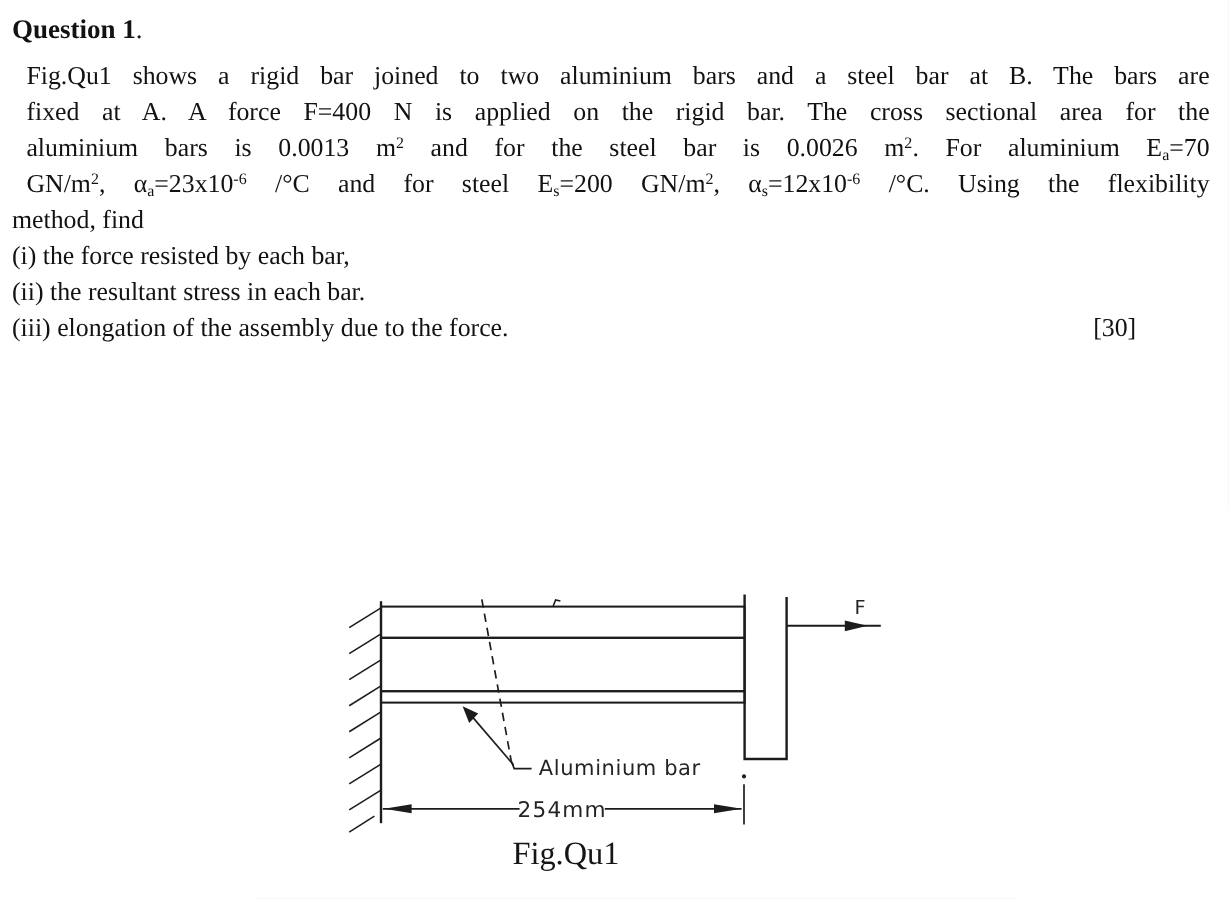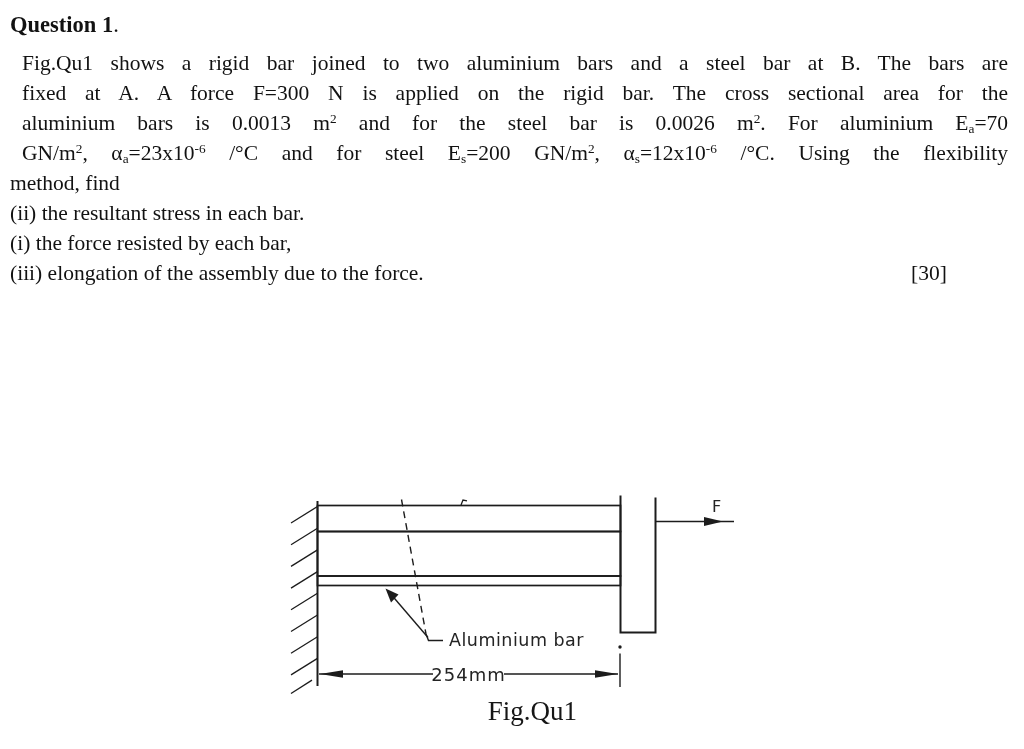--- a/index.html
+++ b/index.html
@@ -56,21 +56,21 @@
   .figure-svg {
     position: absolute;
     left: 280px;
     top: 485px;
   }
   .fig-caption {
     position: absolute;
     left: 427px;
     top: 694px;
     width: 150px;
-    text-align: right;
+    text-align: left;
     font-size: 27px;
     line-height: 34px;
     color: #161616;
   }
   .draw { stroke: #1c1c1c; fill: none; }
   .fill { fill: #1c1c1c; stroke: none; }
   .cad-label {
     font-family: "DejaVu Sans", sans-serif;
     fill: #242424;
     stroke: none;
@@ -78,27 +78,27 @@
 </style>
 </head>
 <body>
 
 <div class="page">
 
   <div class="text-block">
     <div class="line title-line"><span class="title-bold">Question 1</span><span>.</span></div>
 
     <div class="line wrapline just body-start">Fig.Qu1 shows a rigid bar joined to two aluminium bars and a steel bar at B. The bars are</div>
-    <div class="line wrapline just">fixed at A. A force F=300 N is applied on the rigid bar. The cross sectional area for the</div>
+    <div class="line wrapline just">fixed at A. A force F=400 N is applied on the rigid bar. The cross sectional area for the</div>
     <div class="line wrapline just">aluminium bars is 0.0013 m<sup>2</sup> and for the steel bar is 0.0026 m<sup>2</sup>. For aluminium E<sub>a</sub>=70</div>
     <div class="line wrapline just">GN/m<sup>2</sup>, α<sub>a</sub>=23x10<sup>-6</sup> /°C and for steel E<sub>s</sub>=200 GN/m<sup>2</sup>, α<sub>s</sub>=12x10<sup>-6</sup> /°C. Using the flexibility</div>
     <div class="line">method, find</div>
 
+    <div class="line">(i) the force resisted by each bar,</div>
     <div class="line">(ii) the resultant stress in each bar.</div>
-    <div class="line">(i) the force resisted by each bar,</div>
     <div class="line item-line"><span>(iii) elongation of the assembly due to the force.</span><span class="marks">[30]</span></div>
   </div>
 
   <svg class="figure-svg" width="470" height="215" viewBox="280 485 470 215">
 
     <line class="draw" x1="317.5" y1="501" x2="317.5" y2="686" stroke-width="2"></line>
     <g class="draw" stroke-width="1.3">
       <line x1="291" y1="523" x2="317.5" y2="506.5"></line>
       <line x1="291" y1="544.7" x2="317.5" y2="528.2"></line>
       <line x1="291" y1="566.4" x2="317.5" y2="549.9"></line>

